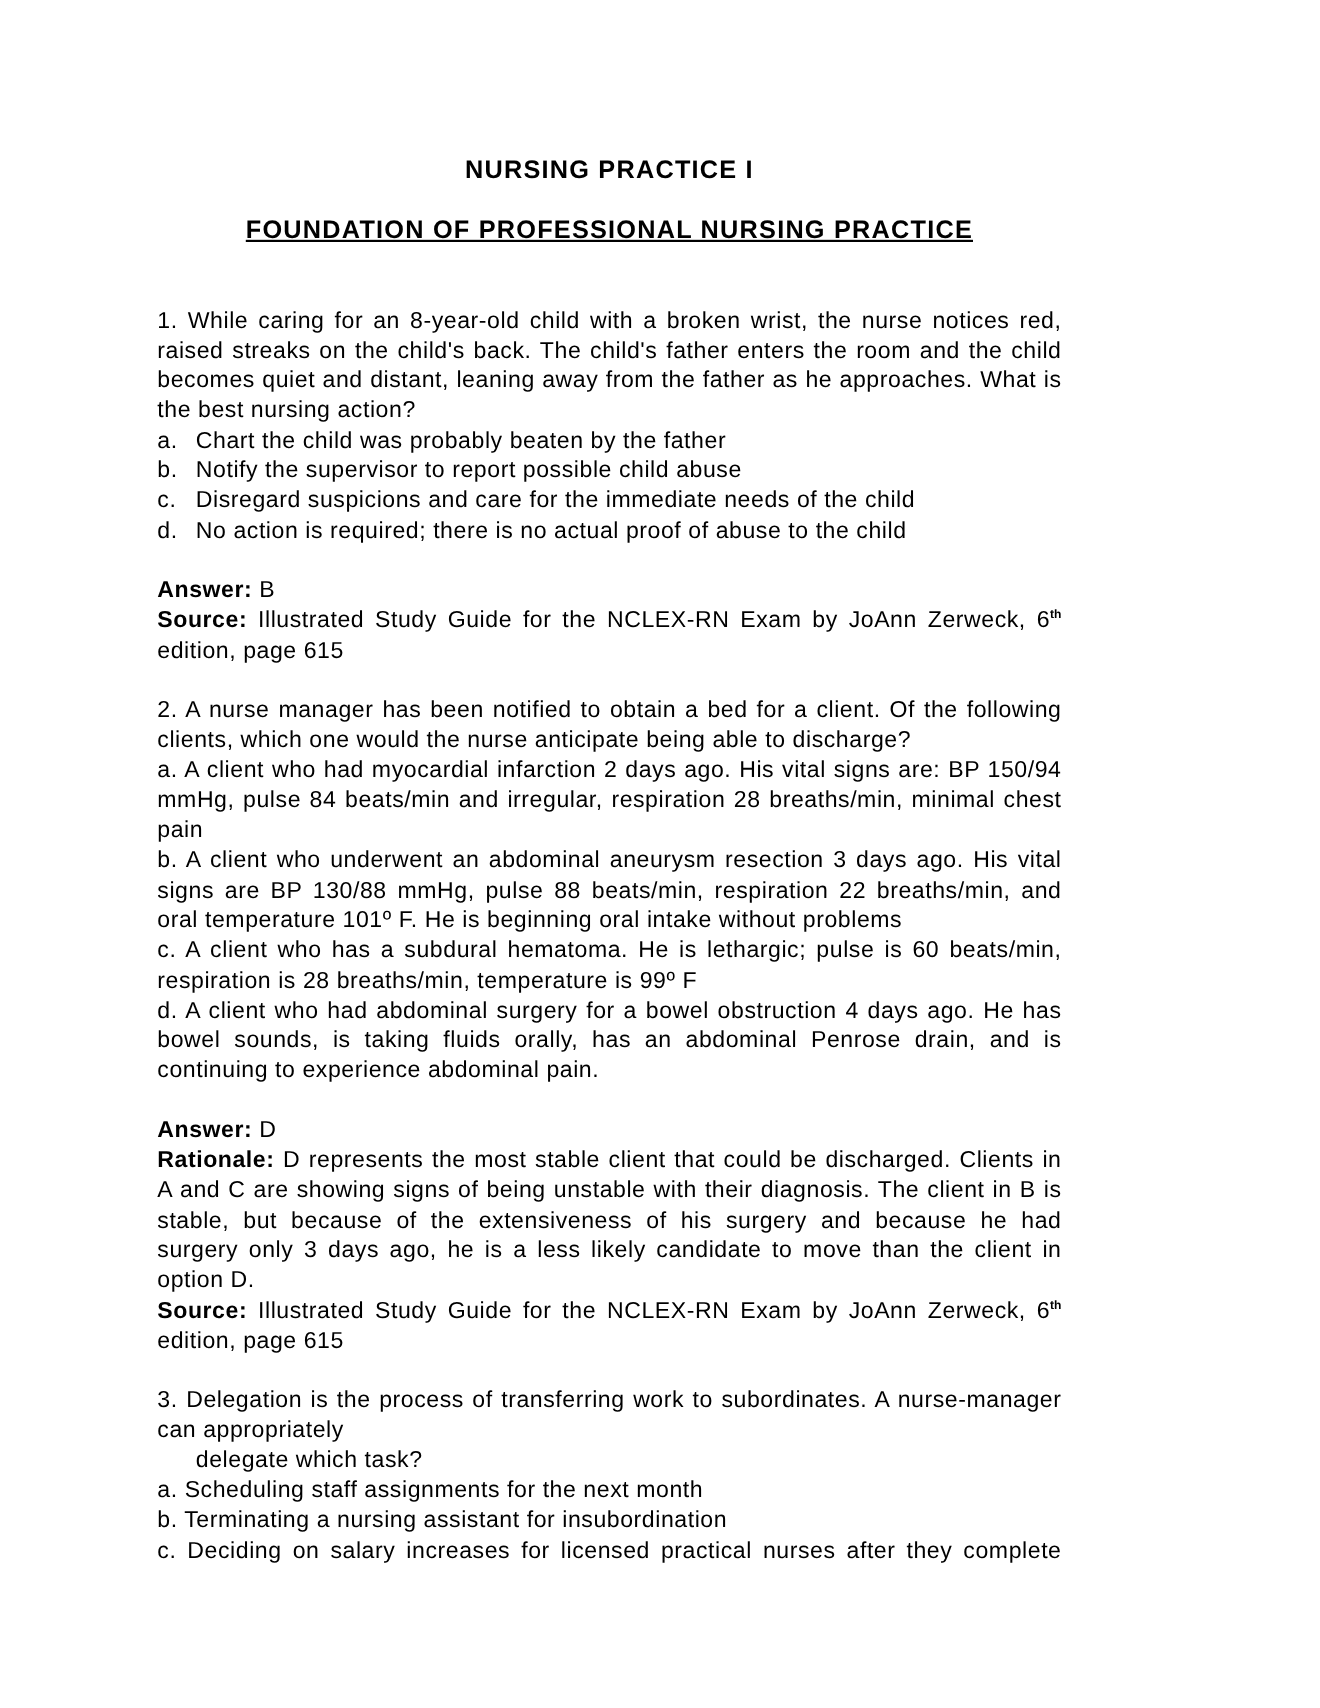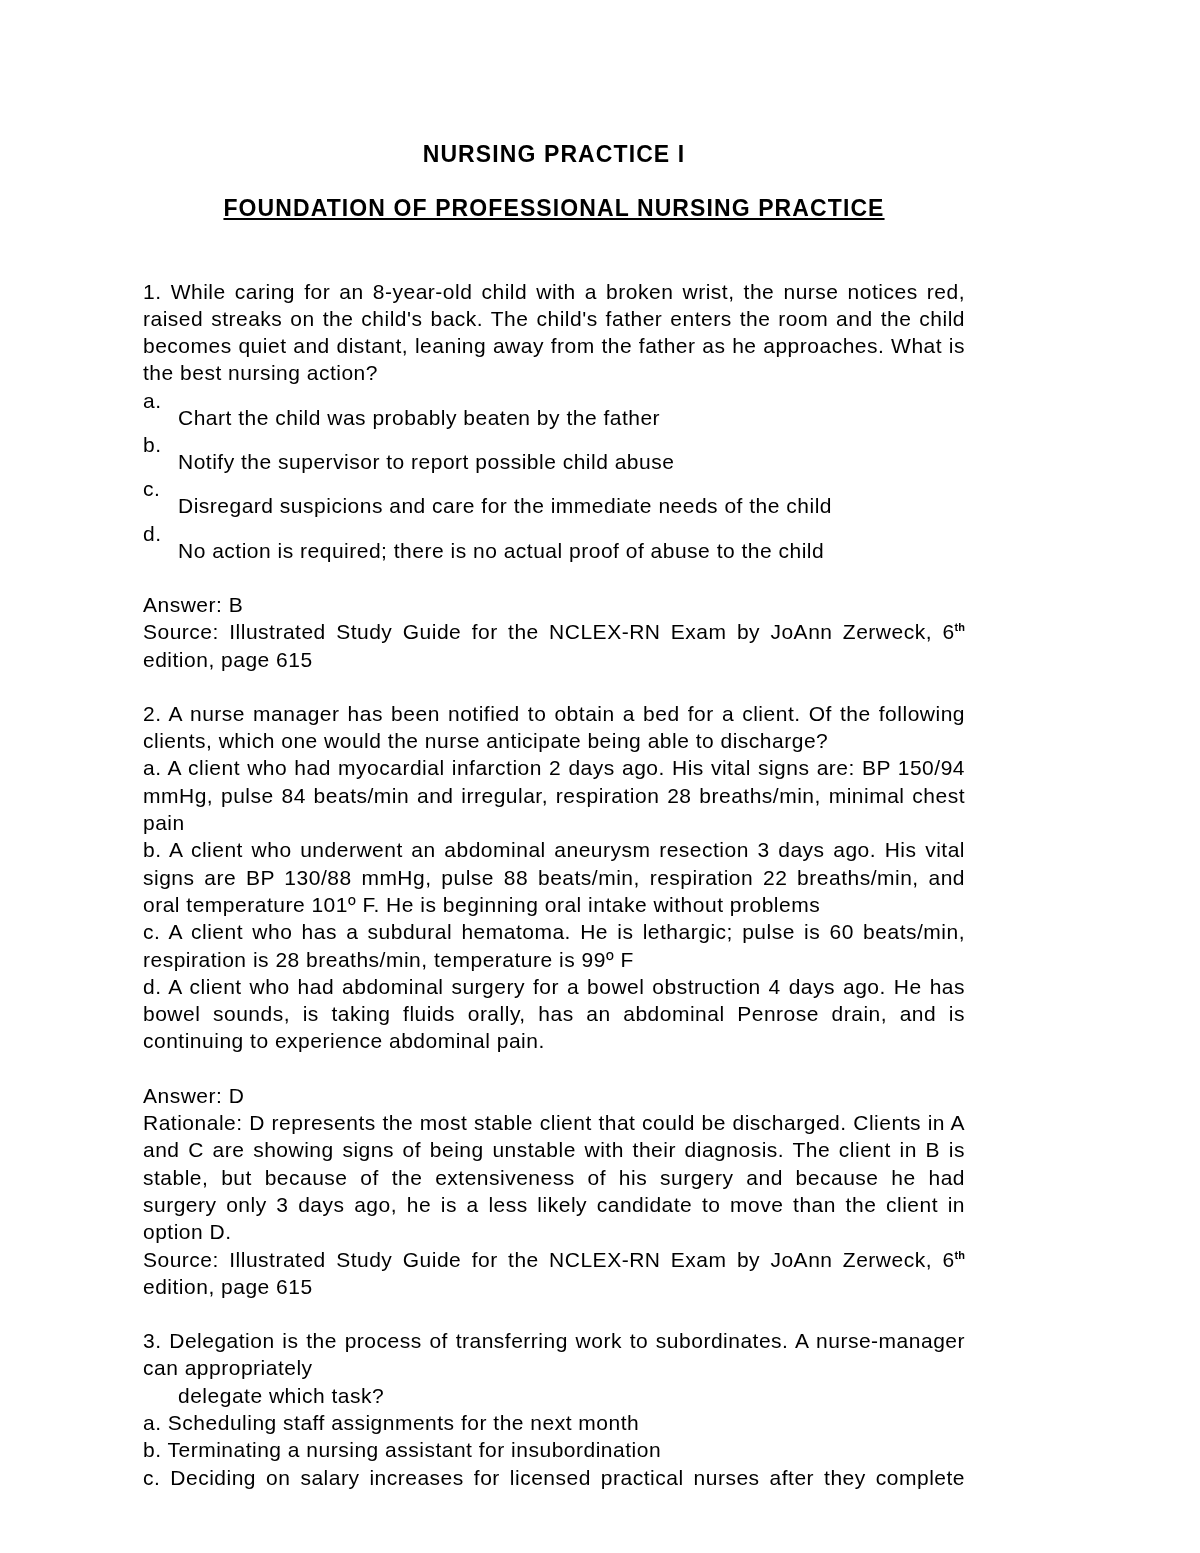--- a/index.html
+++ b/index.html
@@ -25,23 +25,23 @@
     margin: 0;
   }
   .doc-title { margin-bottom: 27px; }
   .doc-subtitle { margin-bottom: 55px; text-decoration: underline; }
   p { margin: 0; }
   .para { text-align: justify; }
   .jlast { text-align-last: justify; }
   .gap-above { margin-top: 27px; }
   .opt-row { display: flex; }
   .opt-letter { flex: 0 0 35px; }
-  .opt-text { flex: 1 1 auto; margin-top: 17px; }
+  .opt-text { flex: 1 1 auto; }
   .indent { padding-left: 35px; }
-  .bold { font-weight: normal; }
+  .bold { font-weight: bold; }
   sup.ord {
     font-weight: bold;
     font-size: 11px;
     line-height: 0;
     vertical-align: super;
     letter-spacing: 0;
   }
 </style>
 </head>
 <body>

